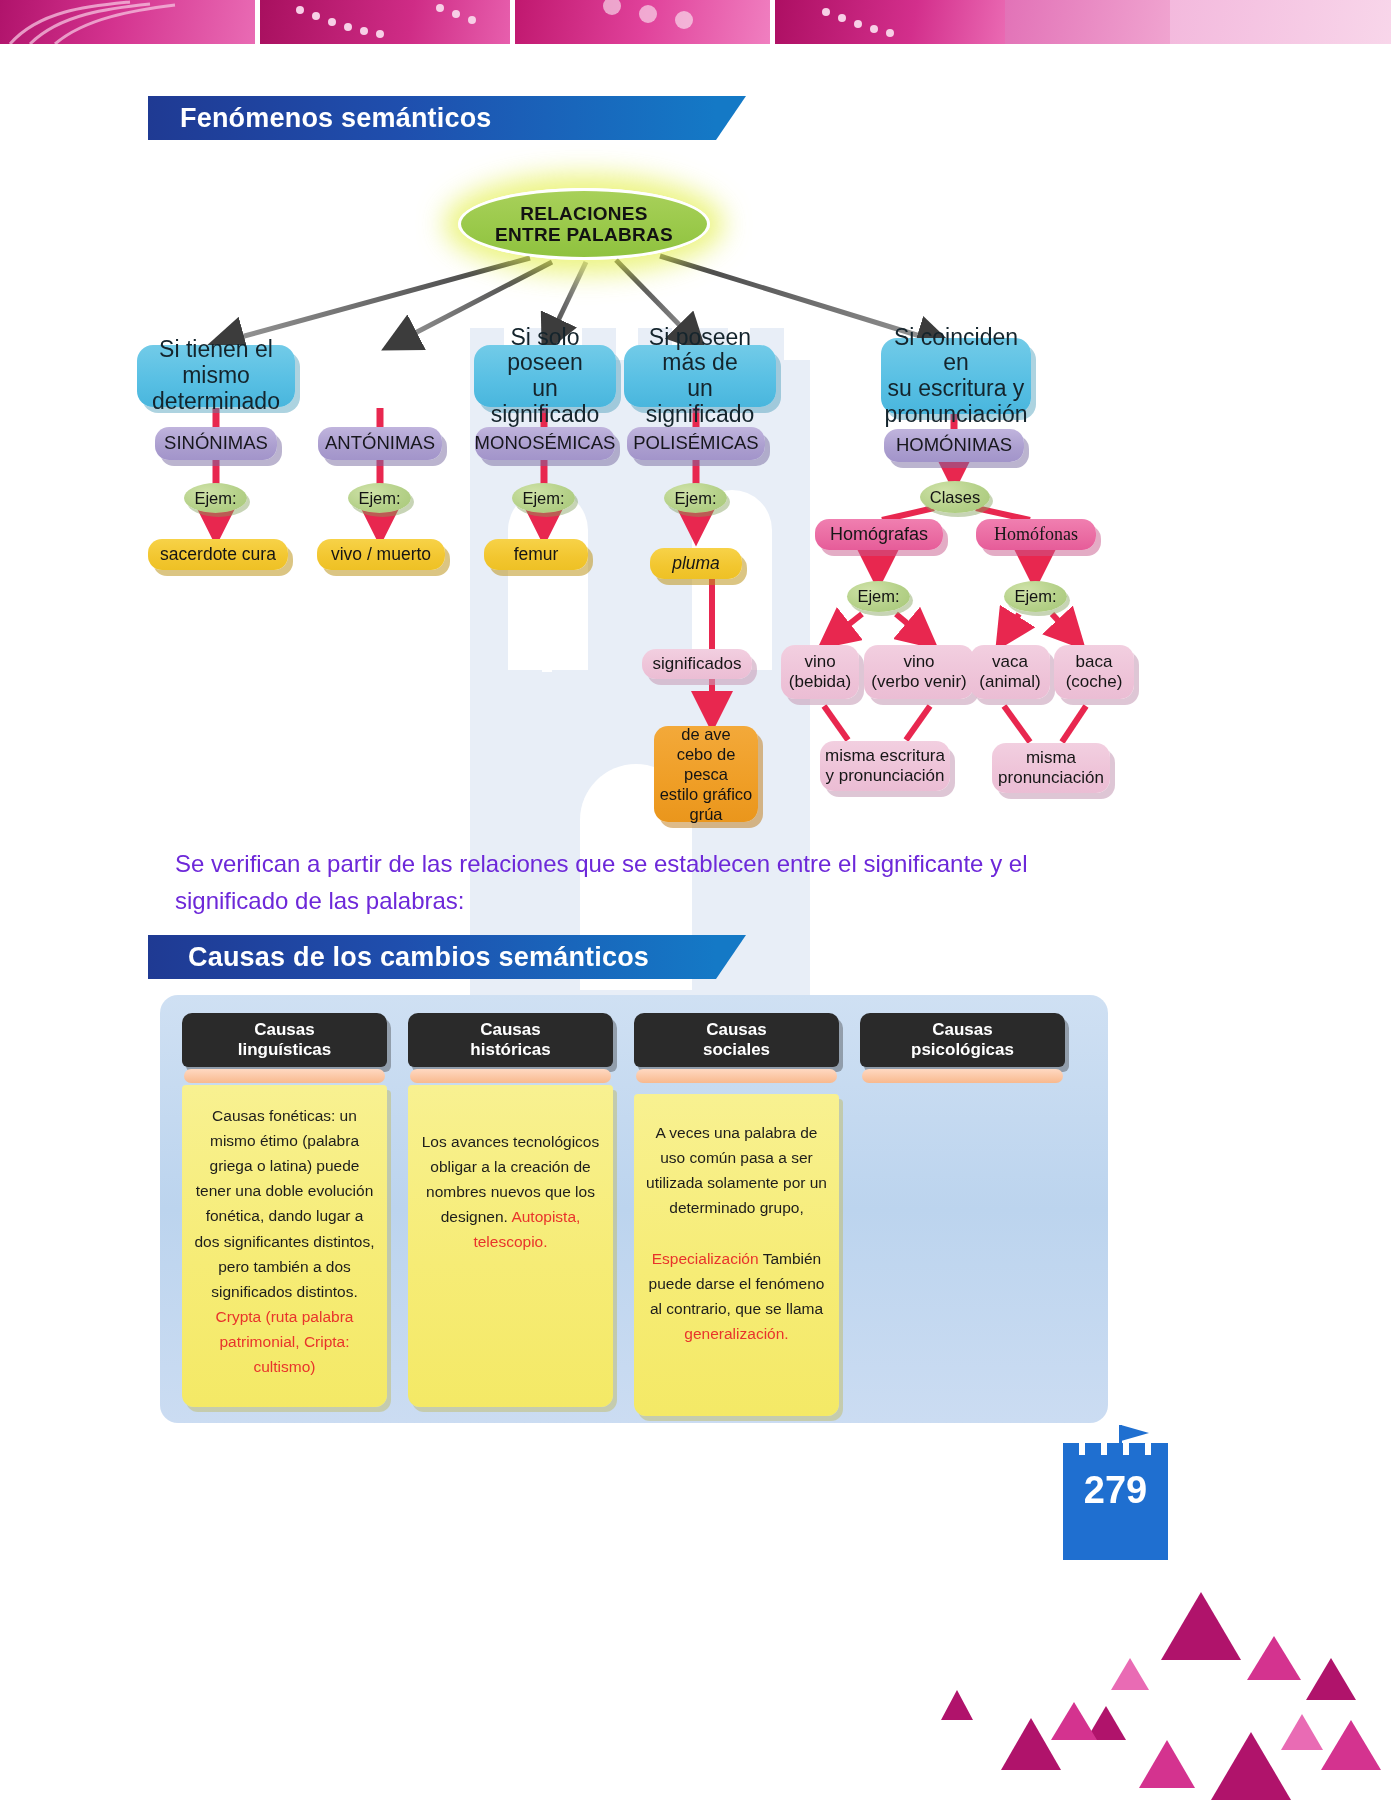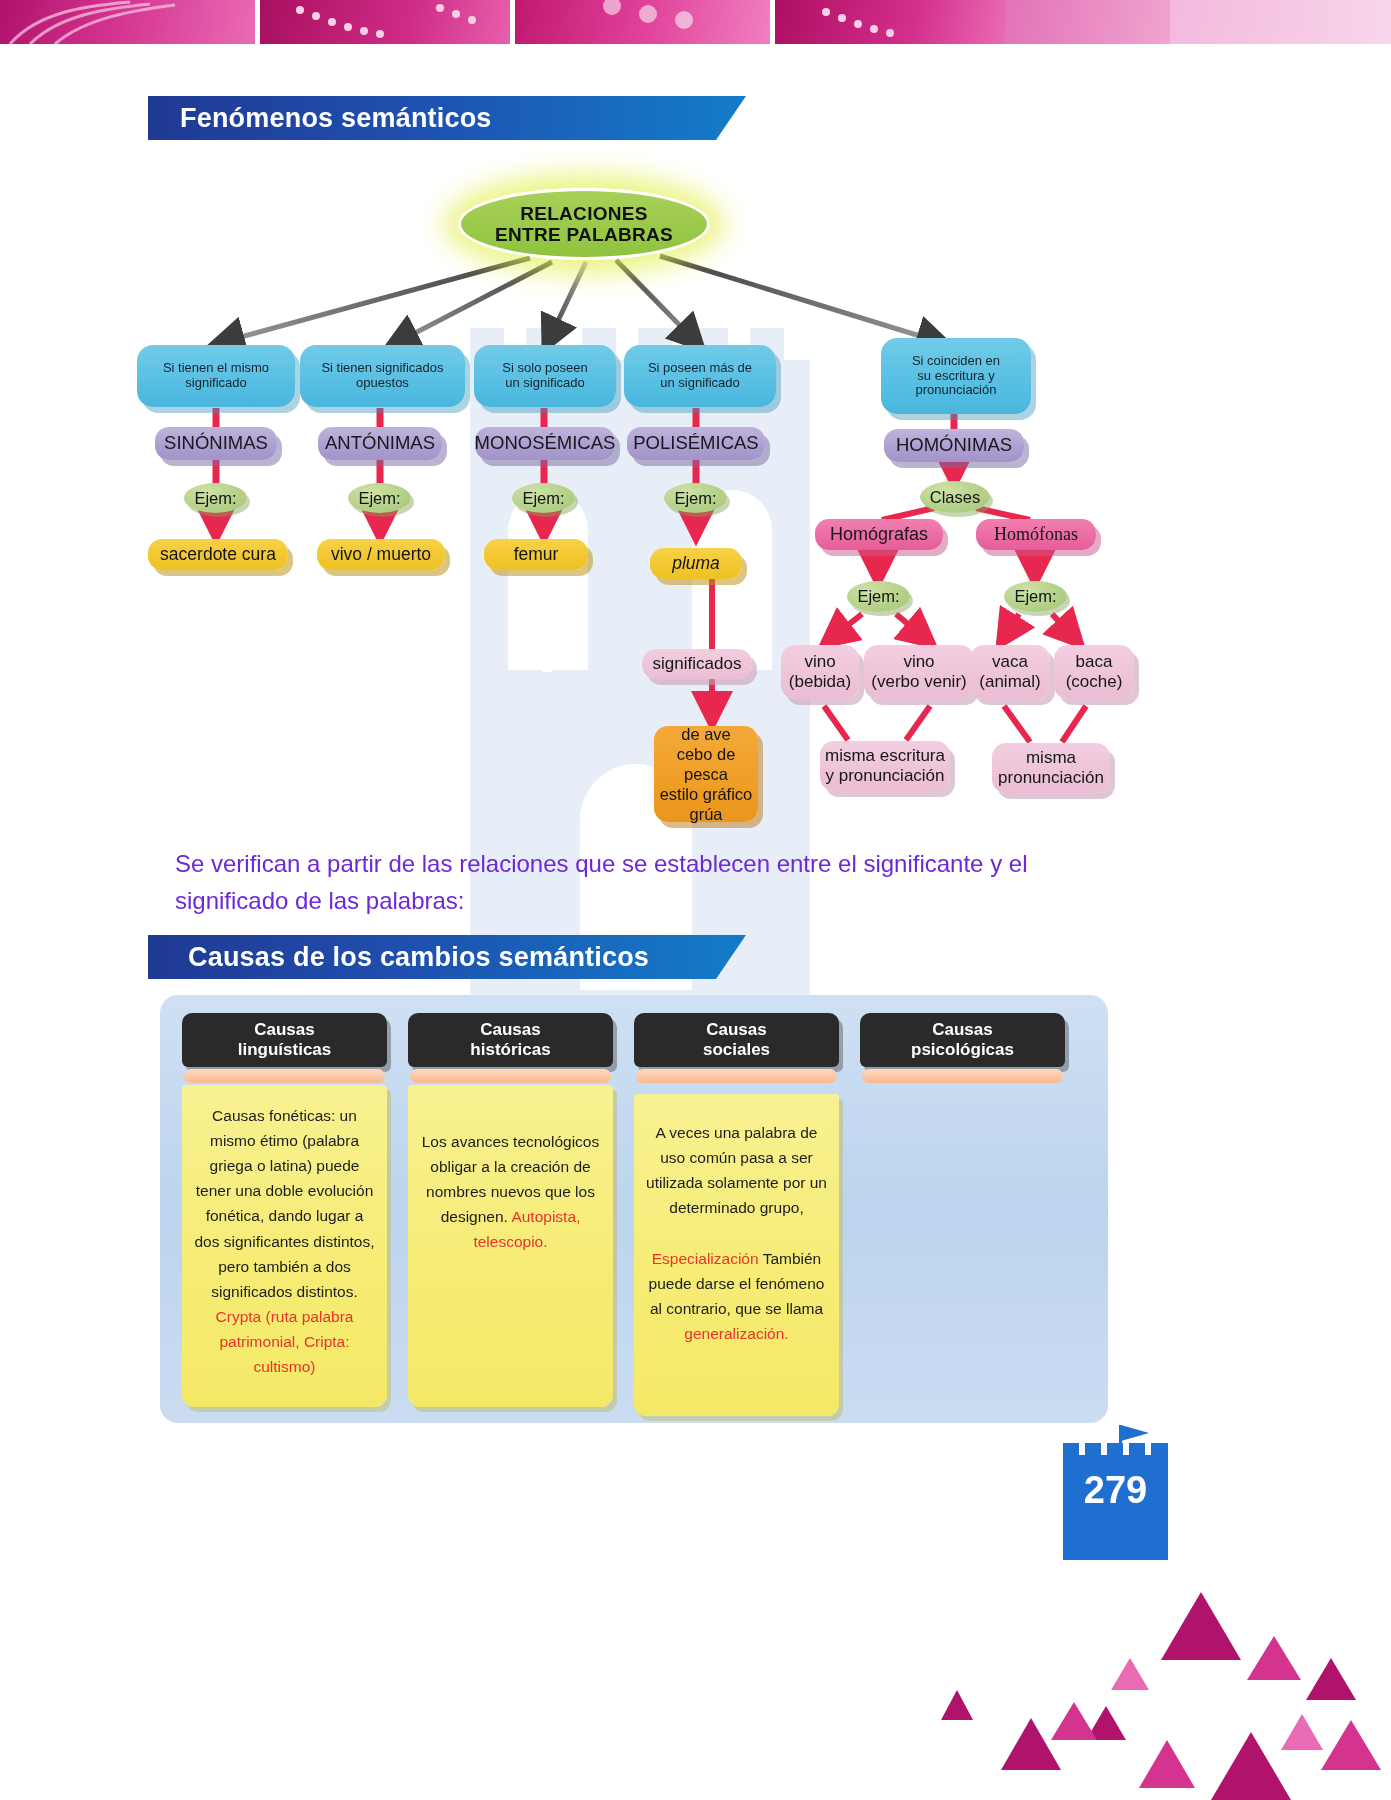--- a/index.html
+++ b/index.html
@@ -72,21 +72,21 @@
     box-shadow: 0 0 26px 14px rgba(230,240,90,0.75);
     color: #121212;
     font-size: 19px; font-weight: bold; letter-spacing: .3px;
     z-index: 4;
   }
 
   
   .blue {
     background: linear-gradient(180deg,#72cbe8 0%,#59c0e4 55%,#49b6dd 100%);
     border-radius: 16px;
-    font-size: 13px;
+    font-size: 23px;
     color: #14242c;
     box-shadow: 5px 6px 0 rgba(60,150,180,0.42);
     z-index: 3;
     padding: 4px 8px;
   }
   
   .purple {
     background: linear-gradient(180deg,#c0b4dd 0%,#ab9ecf 60%,#a294ca 100%);
     border-radius: 14px;
     font-size: 18.5px; font-weight: normal;
@@ -336,27 +336,21 @@
   <div class="node root">
     <div>
       <div>RELACIONES</div>
       <div>ENTRE PALABRAS</div>
     </div>
   </div>
 
   <div class="node blue" style="left:137px; top:345px; width:158px; height:62px;">
     <div>
       <div>Si tienen el mismo</div>
-      <div>significado</div>
-    </div>
-  </div>
-  <div class="node blue" style="left:300px; top:345px; width:165px; height:62px;">
-    <div>
-      <div>Si tienen significados</div>
-      <div>opuestos</div>
+      <div>determinado</div>
     </div>
   </div>
   <div class="node blue" style="left:474px; top:345px; width:142px; height:62px;">
     <div>
       <div>Si solo poseen</div>
       <div>un significado</div>
     </div>
   </div>
   <div class="node blue" style="left:624px; top:345px; width:152px; height:62px;">
     <div>

